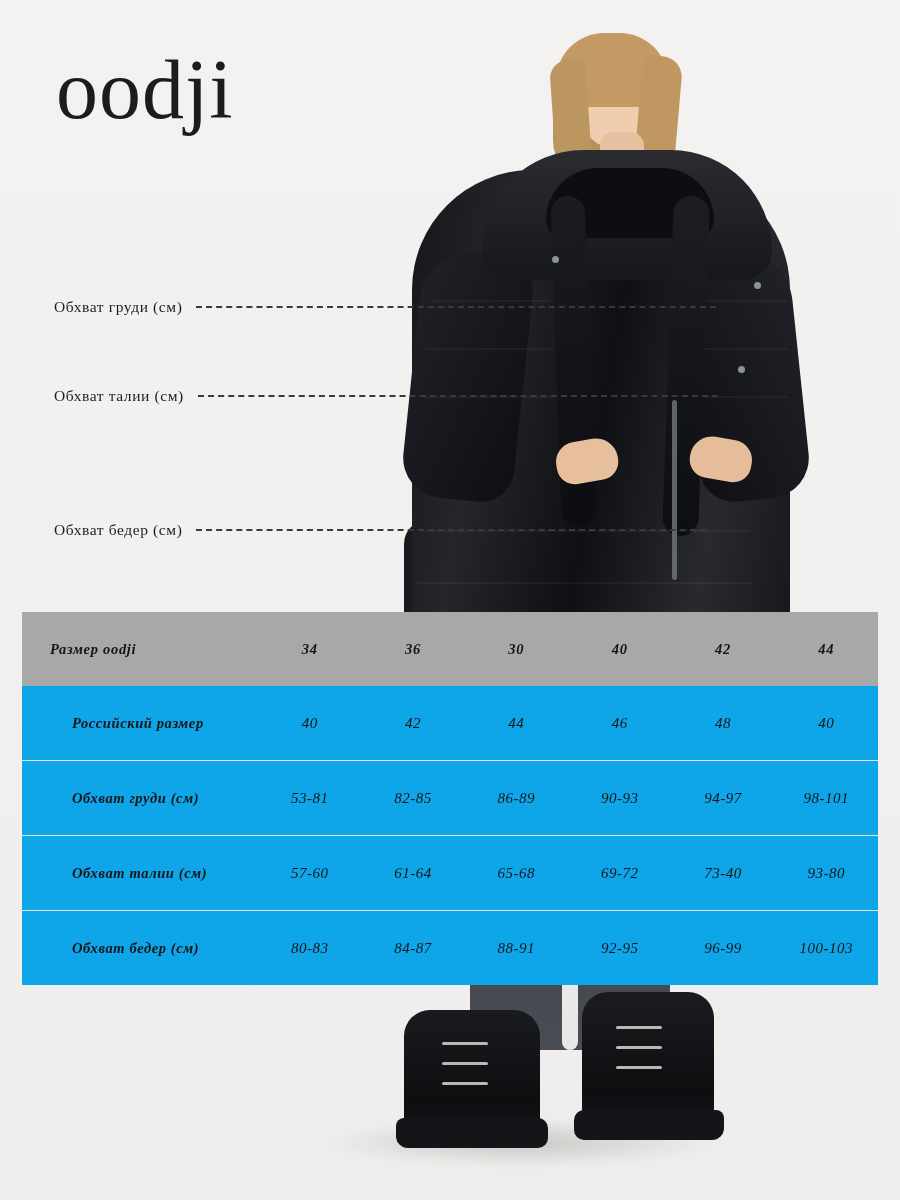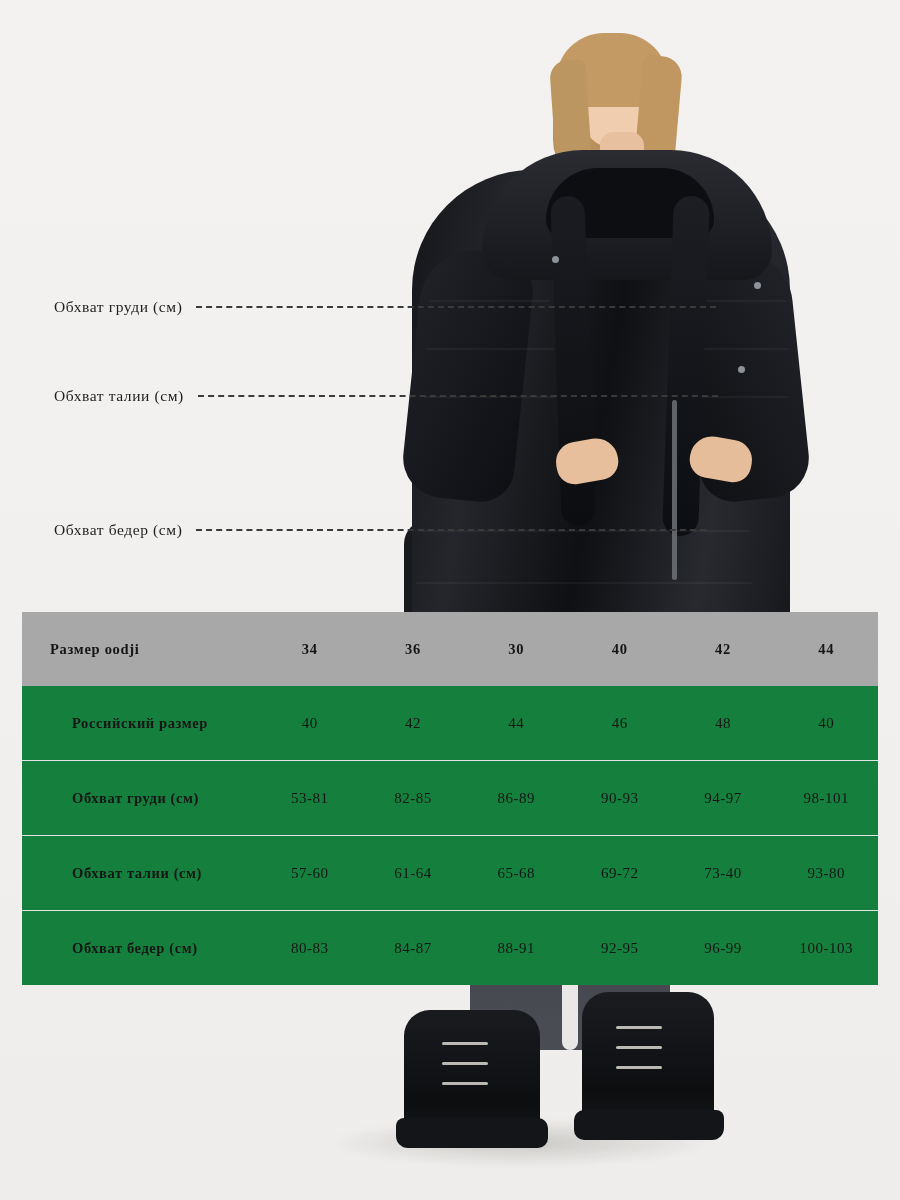--- a/index.html
+++ b/index.html
@@ -210,34 +210,35 @@
   table.size-table {
     width: 100%;
     border-collapse: collapse;
     table-layout: fixed;
   }
   table.size-table th,
   table.size-table td {
     font-family: "Liberation Serif", serif;
     text-align: center;
     color: #151515;
+    font-style: italic;
   }
   thead tr { background: #a8a8a8; }
   thead th {
     height: 72px;
     font-size: 14.5px;
     font-weight: bold;
     letter-spacing: 0.7px;
   }
   thead th.head-first {
     text-align: left;
     padding-left: 28px;
     font-size: 14.5px;
   }
-  tbody tr { background: #15803d; }
+  tbody tr { background: #0ea5e9; }
   tbody td {
     height: 72px;
     font-size: 15px;
     border-bottom: 1px solid #e4e4e4;
     letter-spacing: 0.5px;
   }
   tbody tr:last-child td { border-bottom: none; }
   tbody td.row-label {
     text-align: left;
     padding-left: 50px;
@@ -314,20 +315,21 @@
       <div class="sole-r"></div>
       <div class="lace" style="left:442px; top:1042px;"></div>
       <div class="lace" style="left:442px; top:1062px;"></div>
       <div class="lace" style="left:442px; top:1082px;"></div>
       <div class="lace" style="left:616px; top:1026px;"></div>
       <div class="lace" style="left:616px; top:1046px;"></div>
       <div class="lace" style="left:616px; top:1066px;"></div>
     </div>
   </div>
 
+  <div class="logo">oodji</div>
 
   <div class="callout" id="callout-chest">
     <span class="lbl">Обхват груди (см)</span>
     <span class="dash"></span>
   </div>
   <div class="callout" id="callout-waist">
     <span class="lbl">Обхват талии (см)</span>
     <span class="dash"></span>
   </div>
   <div class="callout" id="callout-hips">

